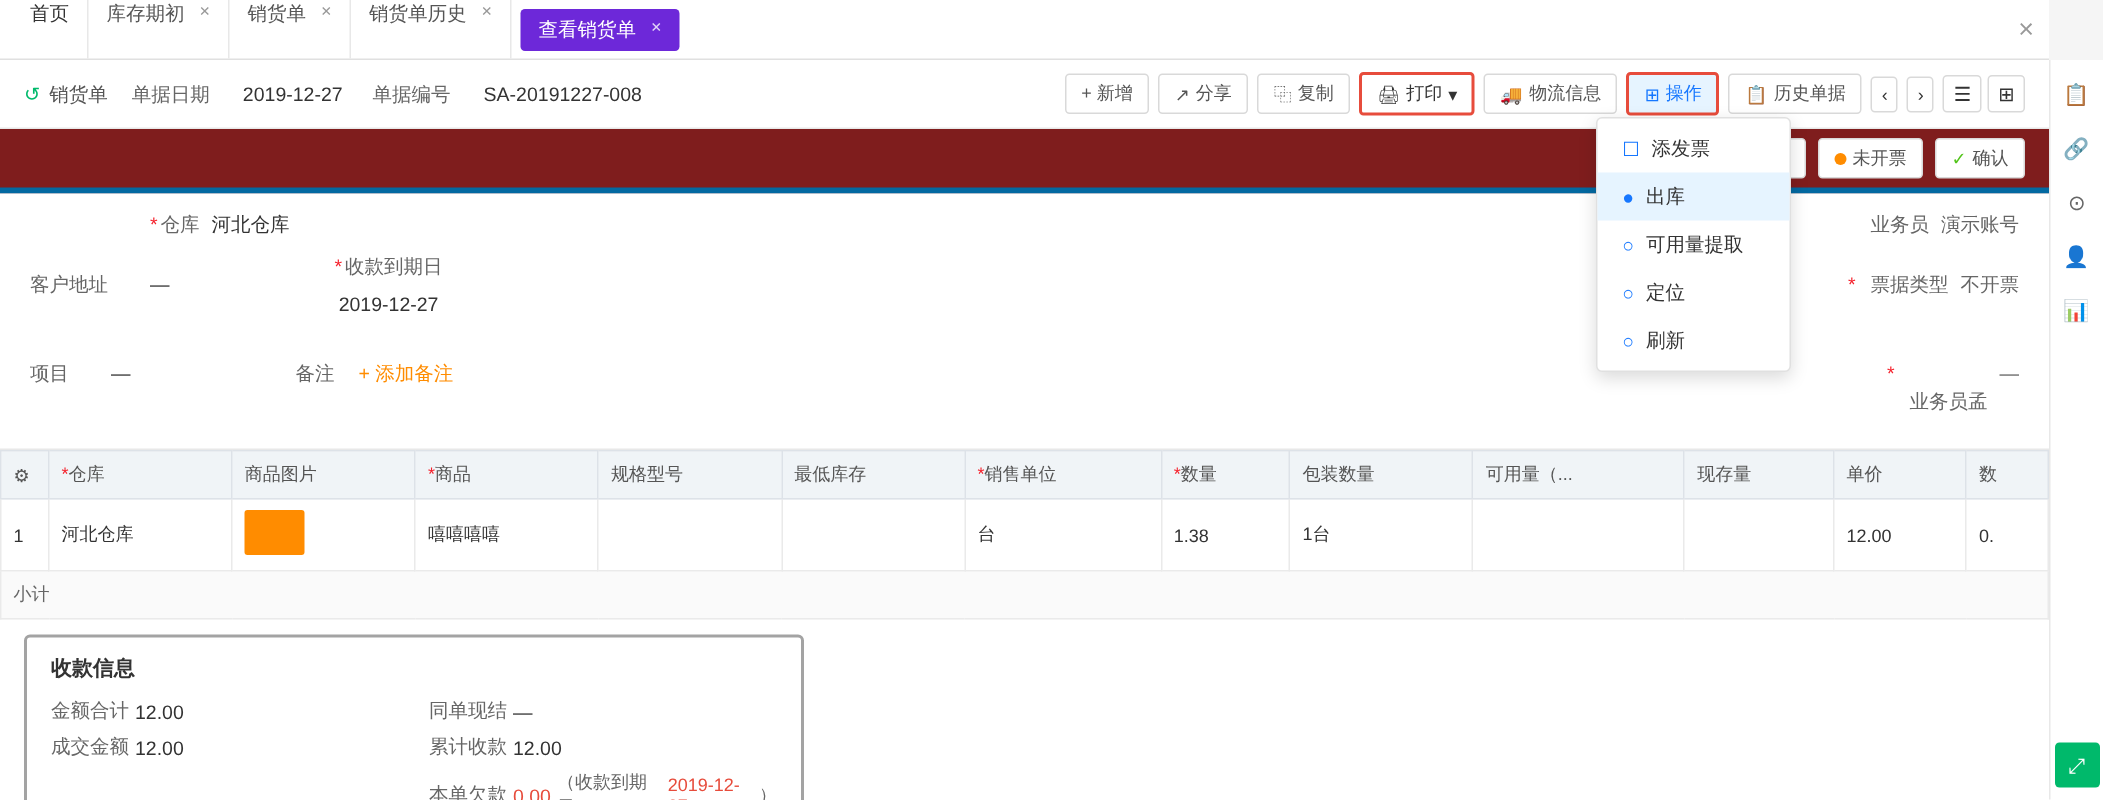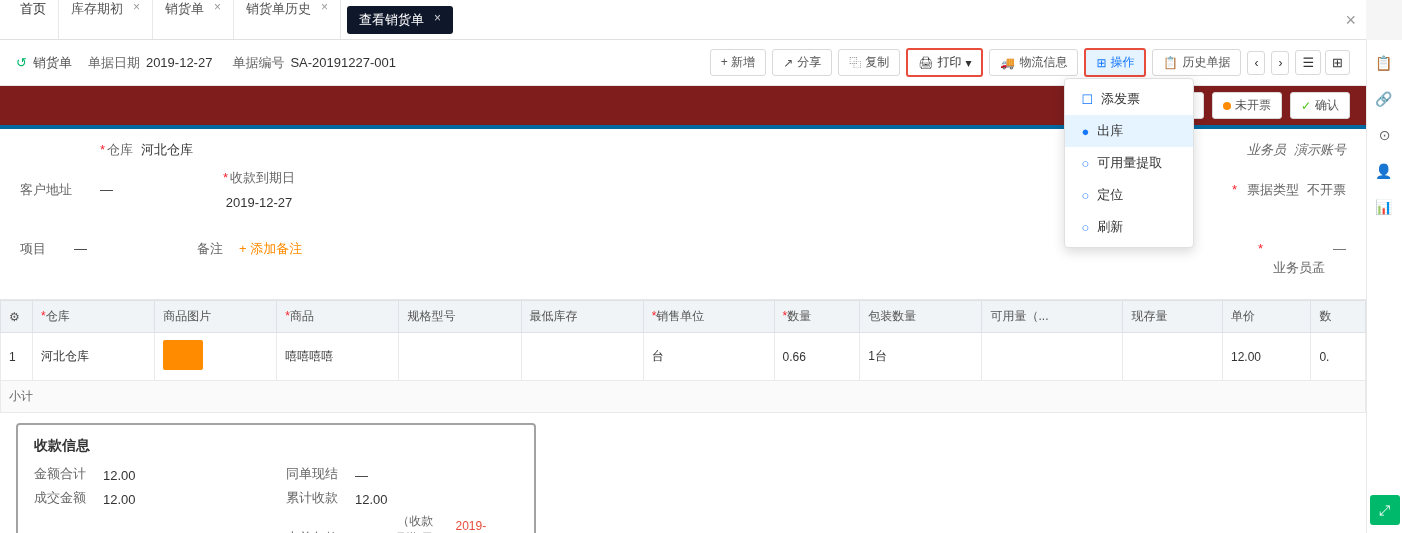--- a/index.html
+++ b/index.html
@@ -12,40 +12,40 @@
       position: relative;
     }
     .tab {
       display: flex; align-items: flex-start; padding: 0 12px; height: 100%;
       cursor: pointer; font-size: 13px; color: #555; border-right: 1px solid #e8e8e8;
       gap: 6px; white-space: nowrap;
     }
     .tab.home { color: #333; font-weight: 500; }
     .tab .close-btn { font-size: 12px; color: #999; cursor: pointer; margin-left: 4px; }
     .tab.active-green {
-      background: #0f172a; color: #fff; border-radius: 3px;
+      background: #6d28d9; color: #fff; border-radius: 3px;
       padding: 5px 12px; height: auto; margin: 0 6px; border: none;
     }
     .tab.active-green .close-btn { color: rgba(255,255,255,0.8); }
     .close-x {
       position: absolute; right: 10px; top: 50%; transform: translateY(-50%);
       font-size: 18px; color: #999; cursor: pointer;
     }
 
     
     .doc-area { background: #fff; }
 
     
     .doc-header {
       display: flex; align-items: center; padding: 8px 16px;
       border-bottom: 1px solid #e8e8e8; gap: 16px;
     }
     .doc-title { display: flex; align-items: center; gap: 6px; color: #555; font-size: 13px; }
     .doc-meta { display: flex; align-items: center; gap: 20px; flex: 1; font-size: 13px; }
-    .doc-meta-item { display: flex; align-items: center; gap: 6px; justify-content: space-between; }
+    .doc-meta-item { display: flex; align-items: center; gap: 22px; justify-content: space-between; }
     .doc-meta-label { color: #666; }
     .doc-meta-value { color: #333; font-weight: 500; }
 
     .doc-actions { display: flex; align-items: center; gap: 6px; margin-left: auto; }
     .action-btn {
       display: flex; align-items: center; gap: 4px; padding: 4px 10px;
       border: 1px solid #d9d9d9; border-radius: 3px; background: #fff;
       cursor: pointer; font-size: 12px; color: #555; white-space: nowrap;
     }
     .action-btn.print-active { border: 2px solid #e74c3c; color: #333; font-weight: 500; }
@@ -102,21 +102,21 @@
     .img-cell { width: 40px; height: 30px; background: #ff8c00; border-radius: 2px; display: inline-block; }
 
     
     .payment-box {
       border: 2px solid #a3a3a3; border-radius: 4px;
       margin: 10px 16px; padding: 12px 16px; background: #fff;
       max-width: 520px;
     }
     .payment-title { font-size: 14px; font-weight: bold; color: #333; margin-bottom: 10px; }
     .payment-grid { display: grid; grid-template-columns: 1fr 1fr; gap: 6px 20px; }
-    .payment-row { display: flex; align-items: flex-end; gap: 17px; font-size: 13px; }
+    .payment-row { display: flex; align-items: center; gap: 4px; font-size: 13px; }
     .payment-label { color: #666; white-space: nowrap; }
     .payment-value { color: #333; }
     .payment-value.red { color: #e74c3c; }
     .payment-value.date { color: #e74c3c; }
 
     
     .right-sidebar {
       position: fixed; right: 0; top: 40px; bottom: 0;
       width: 36px; background: #fff; border-left: 1px solid #e8e8e8;
       display: flex; flex-direction: column; align-items: center; padding-top: 8px; gap: 6px;
@@ -178,21 +178,21 @@
         <span style="color:#00b96b;">↺</span>
         <span>销货单</span>
       </div>
       <div class="doc-meta">
         <div class="doc-meta-item">
           <span class="doc-meta-label">单据日期</span>
           <span class="doc-meta-value">2019-12-27</span>
         </div>
         <div class="doc-meta-item">
           <span class="doc-meta-label">单据编号</span>
-          <span class="doc-meta-value">SA-20191227-001</span>
+          <span class="doc-meta-value">SA-20191227-008</span>
         </div>
       </div>
       <div class="doc-actions">
         <button class="action-btn">+ 新增</button>
         <button class="action-btn">
           <span>↗</span>
           <span>分享</span>
         </button>
         <button class="action-btn">
           <span>⿻</span>
@@ -263,21 +263,21 @@
         <span>确认</span>
       </button>
     </div>
 
     <div class="form-section">
       <div class="form-row">
         <div class="field-group" style="margin-left:80px;">
           <span class="field-label"><span class="field-required">*</span><span>仓库</span></span>
           <span class="field-value">河北仓库</span>
         </div>
-        <div class="field-extra" style="margin-left:auto;font-style:italic;">
+        <div class="field-extra" style="margin-left:auto;">
           <span style="color:#666;">业务员</span>
           <span>演示账号</span>
         </div>
       </div>
       <div class="form-row">
         <div class="field-group">
           <span class="field-label">客户地址</span>
           <span class="field-value" style="margin-left:20px;">—</span>
         </div>
         <div class="field-group" style="margin-left:80px;flex-direction:column;">
@@ -328,21 +328,21 @@
         </thead>
         <tbody>
           <tr>
             <td>1</td>
             <td>河北仓库</td>
             <td><span class="img-cell"></span></td>
             <td>嘻嘻嘻嘻</td>
             <td></td>
             <td></td>
             <td>台</td>
-            <td>0.66</td>
+            <td>1.38</td>
             <td>1台</td>
             <td></td>
             <td></td>
             <td>12.00</td>
             <td>0.</td>
           </tr>
           <tr class="subtotal">
             <td colspan="13">小计</td>
           </tr>
         </tbody>

